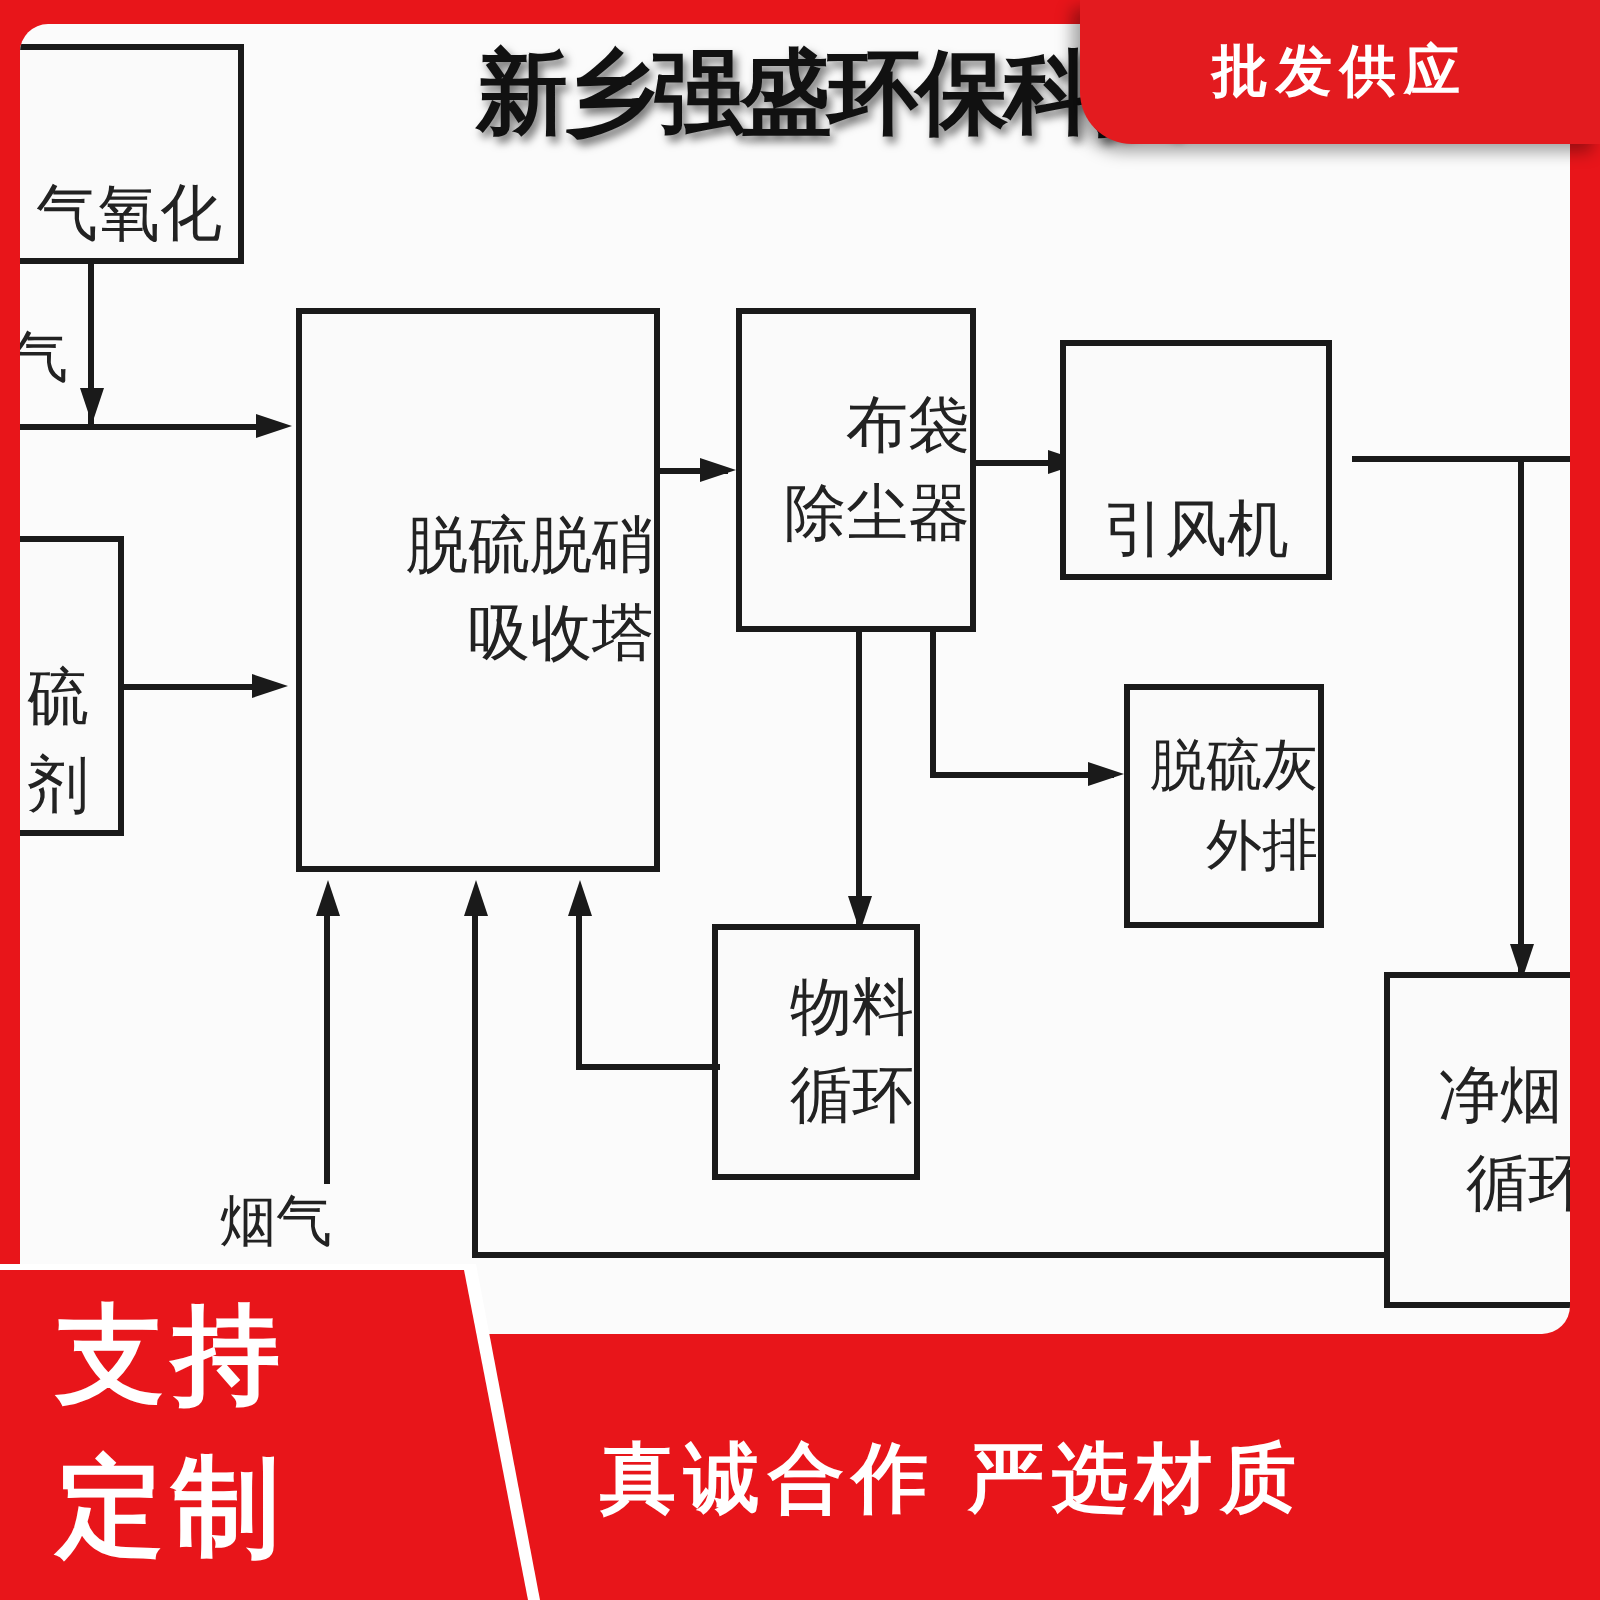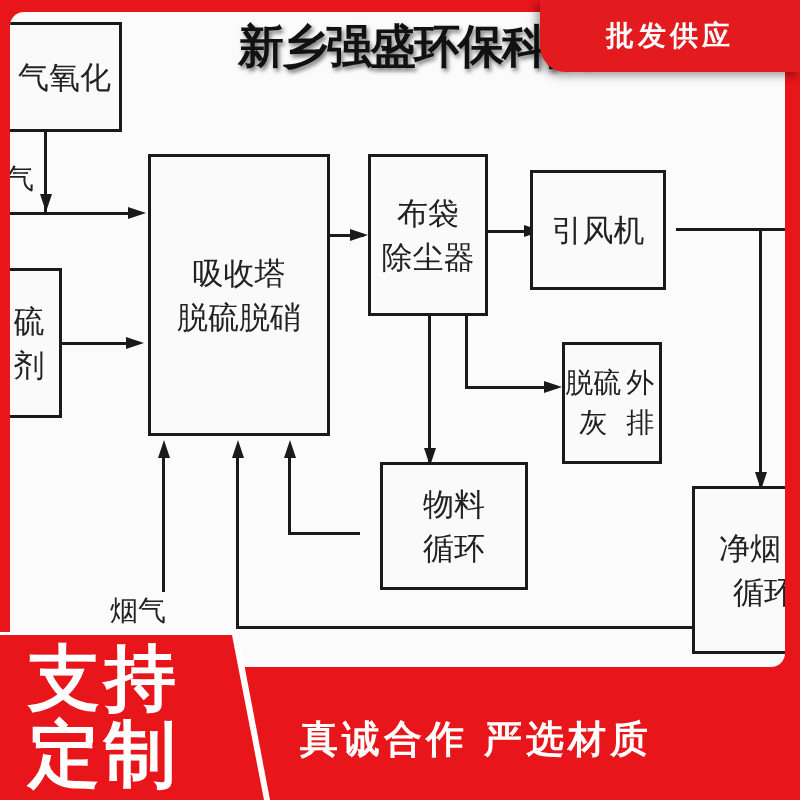--- a/index.html
+++ b/index.html
@@ -12,21 +12,21 @@
     position: absolute; left: 10px; top: 12px; width: 775px; height: 655px;
     background: #fbfbfb; border-radius: 14px; overflow: hidden;
   }
   .title-text {
     position: absolute; left: 228px; top: 4px; font-family: "DejaVu Sans", sans-serif;
     font-weight: 900; font-size: 46px; letter-spacing: -2px; color: #111;
     text-shadow: 2px 3px 4px #777; white-space: nowrap;
   }
   .box {
     position: absolute; border: 3px solid #1a1a1a; background: #fafafa;
-    box-sizing: border-box; display: flex; align-items: center; justify-content: center;
+    box-sizing: border-box; display: flex; align-items: flex-end; justify-content: center;
     text-align: center; font-size: 31px; line-height: 44px; color: #222;
     font-family: "DejaVu Serif", serif;
   }
   .line { position: absolute; background: #1a1a1a; }
   .arrow-r { position: absolute; width: 0; height: 0; border-top: 6px solid transparent; border-bottom: 6px solid transparent; border-left: 18px solid #1a1a1a; }
   .arrow-d { position: absolute; width: 0; height: 0; border-left: 6px solid transparent; border-right: 6px solid transparent; border-top: 18px solid #1a1a1a; }
   .arrow-u { position: absolute; width: 0; height: 0; border-left: 6px solid transparent; border-right: 6px solid transparent; border-bottom: 18px solid #1a1a1a; }
   .label { position: absolute; font-size: 28px; color: #222; white-space: nowrap; }
 
   .tag-top {
@@ -40,21 +40,21 @@
     position: absolute; left: 0; top: 632px; width: 270px; height: 168px;
     background: #fff; clip-path: polygon(0 0, 238px 0, 270px 168px, 0 168px);
   }
   .badge-inner {
     position: absolute; left: 0; top: 635px; width: 266px; height: 165px;
     background: #e8151a; clip-path: polygon(0 0, 232px 0, 264px 165px, 0 165px);
     border-top-right-radius: 24px;
   }
   .badge-text {
     position: absolute; left: 28px; top: 640px; width: 180px;
-    color: #fff; font-family: "DejaVu Sans", sans-serif; font-weight: 900; font-size: 72px; line-height: 76px; letter-spacing: 4px;
+    color: #fff; font-family: "DejaVu Sans", sans-serif; font-weight: 900; font-size: 54px; line-height: 76px; letter-spacing: 4px;
   }
   .slogan {
     position: absolute; left: 300px; top: 714px; color: #fff;
     font-family: "DejaVu Sans", sans-serif; font-weight: bold; font-size: 38px; letter-spacing: 4px; white-space: nowrap;
   }
   .slogan span + span { margin-left: 16px; }
 </style>
 </head>
 <body>
 
@@ -70,22 +70,22 @@
   <div class="line" style="left:0; top:200px; width:128px; height:3px;"></div>
   <div class="arrow-r" style="left:118px; top:195px;"></div>
 
   <div class="box" style="left:-10px; top:256px; width:62px; height:150px; justify-content:flex-end; padding-right:4px;">
     <span>硫剂</span>
   </div>
   <div class="line" style="left:52px; top:330px; width:76px; height:3px;"></div>
   <div class="arrow-r" style="left:116px; top:325px;"></div>
 
   <div class="box" style="left:138px; top:142px; width:182px; height:282px; flex-direction:column;">
+    <span>脱硫脱硝</span>
     <span>吸收塔</span>
-    <span>脱硫脱硝</span>
   </div>
   <div class="line" style="left:320px; top:222px; width:34px; height:3px;"></div>
   <div class="arrow-r" style="left:340px; top:217px;"></div>
 
   <div class="box" style="left:358px; top:142px; width:120px; height:162px; flex-direction:column;">
     <span>布袋</span>
     <span>除尘器</span>
   </div>
   <div class="line" style="left:478px; top:218px; width:50px; height:3px;"></div>
   <div class="arrow-r" style="left:514px; top:213px;"></div>
@@ -93,28 +93,28 @@
   <div class="box" style="left:520px; top:158px; width:136px; height:120px;">
     <span>引风机</span>
   </div>
   <div class="line" style="left:666px; top:216px; width:110px; height:3px;"></div>
   <div class="line" style="left:749px; top:216px; width:3px; height:262px;"></div>
   <div class="arrow-d" style="left:745px; top:460px;"></div>
 
   <div class="line" style="left:455px; top:304px; width:3px; height:72px;"></div>
   <div class="line" style="left:455px; top:374px; width:92px; height:3px;"></div>
   <div class="arrow-r" style="left:534px; top:369px;"></div>
-  <div class="box" style="left:552px; top:330px; width:100px; height:122px; font-size:28px; line-height:40px;">
+  <div class="box" style="left:552px; top:330px; width:100px; height:122px; flex-direction:column; font-size:28px; line-height:40px;">
     <span>脱硫灰</span>
     <span>外排</span>
   </div>
 
   <div class="line" style="left:418px; top:304px; width:3px; height:152px;"></div>
   <div class="arrow-d" style="left:414px; top:436px;"></div>
-  <div class="box" style="left:370px; top:450px; width:148px; height:128px; flex-direction:column;">
+  <div class="box" style="left:346px; top:450px; width:104px; height:128px; flex-direction:column;">
     <span>物料</span>
     <span>循环</span>
   </div>
   <div class="line" style="left:278px; top:520px; width:72px; height:3px;"></div>
   <div class="line" style="left:278px; top:440px; width:3px; height:82px;"></div>
   <div class="arrow-u" style="left:274px; top:428px;"></div>
 
   <div class="line" style="left:152px; top:440px; width:3px; height:140px;"></div>
   <div class="arrow-u" style="left:148px; top:428px;"></div>
   <div class="label" style="left:100px; top:580px;text-align:center;">烟气</div>

